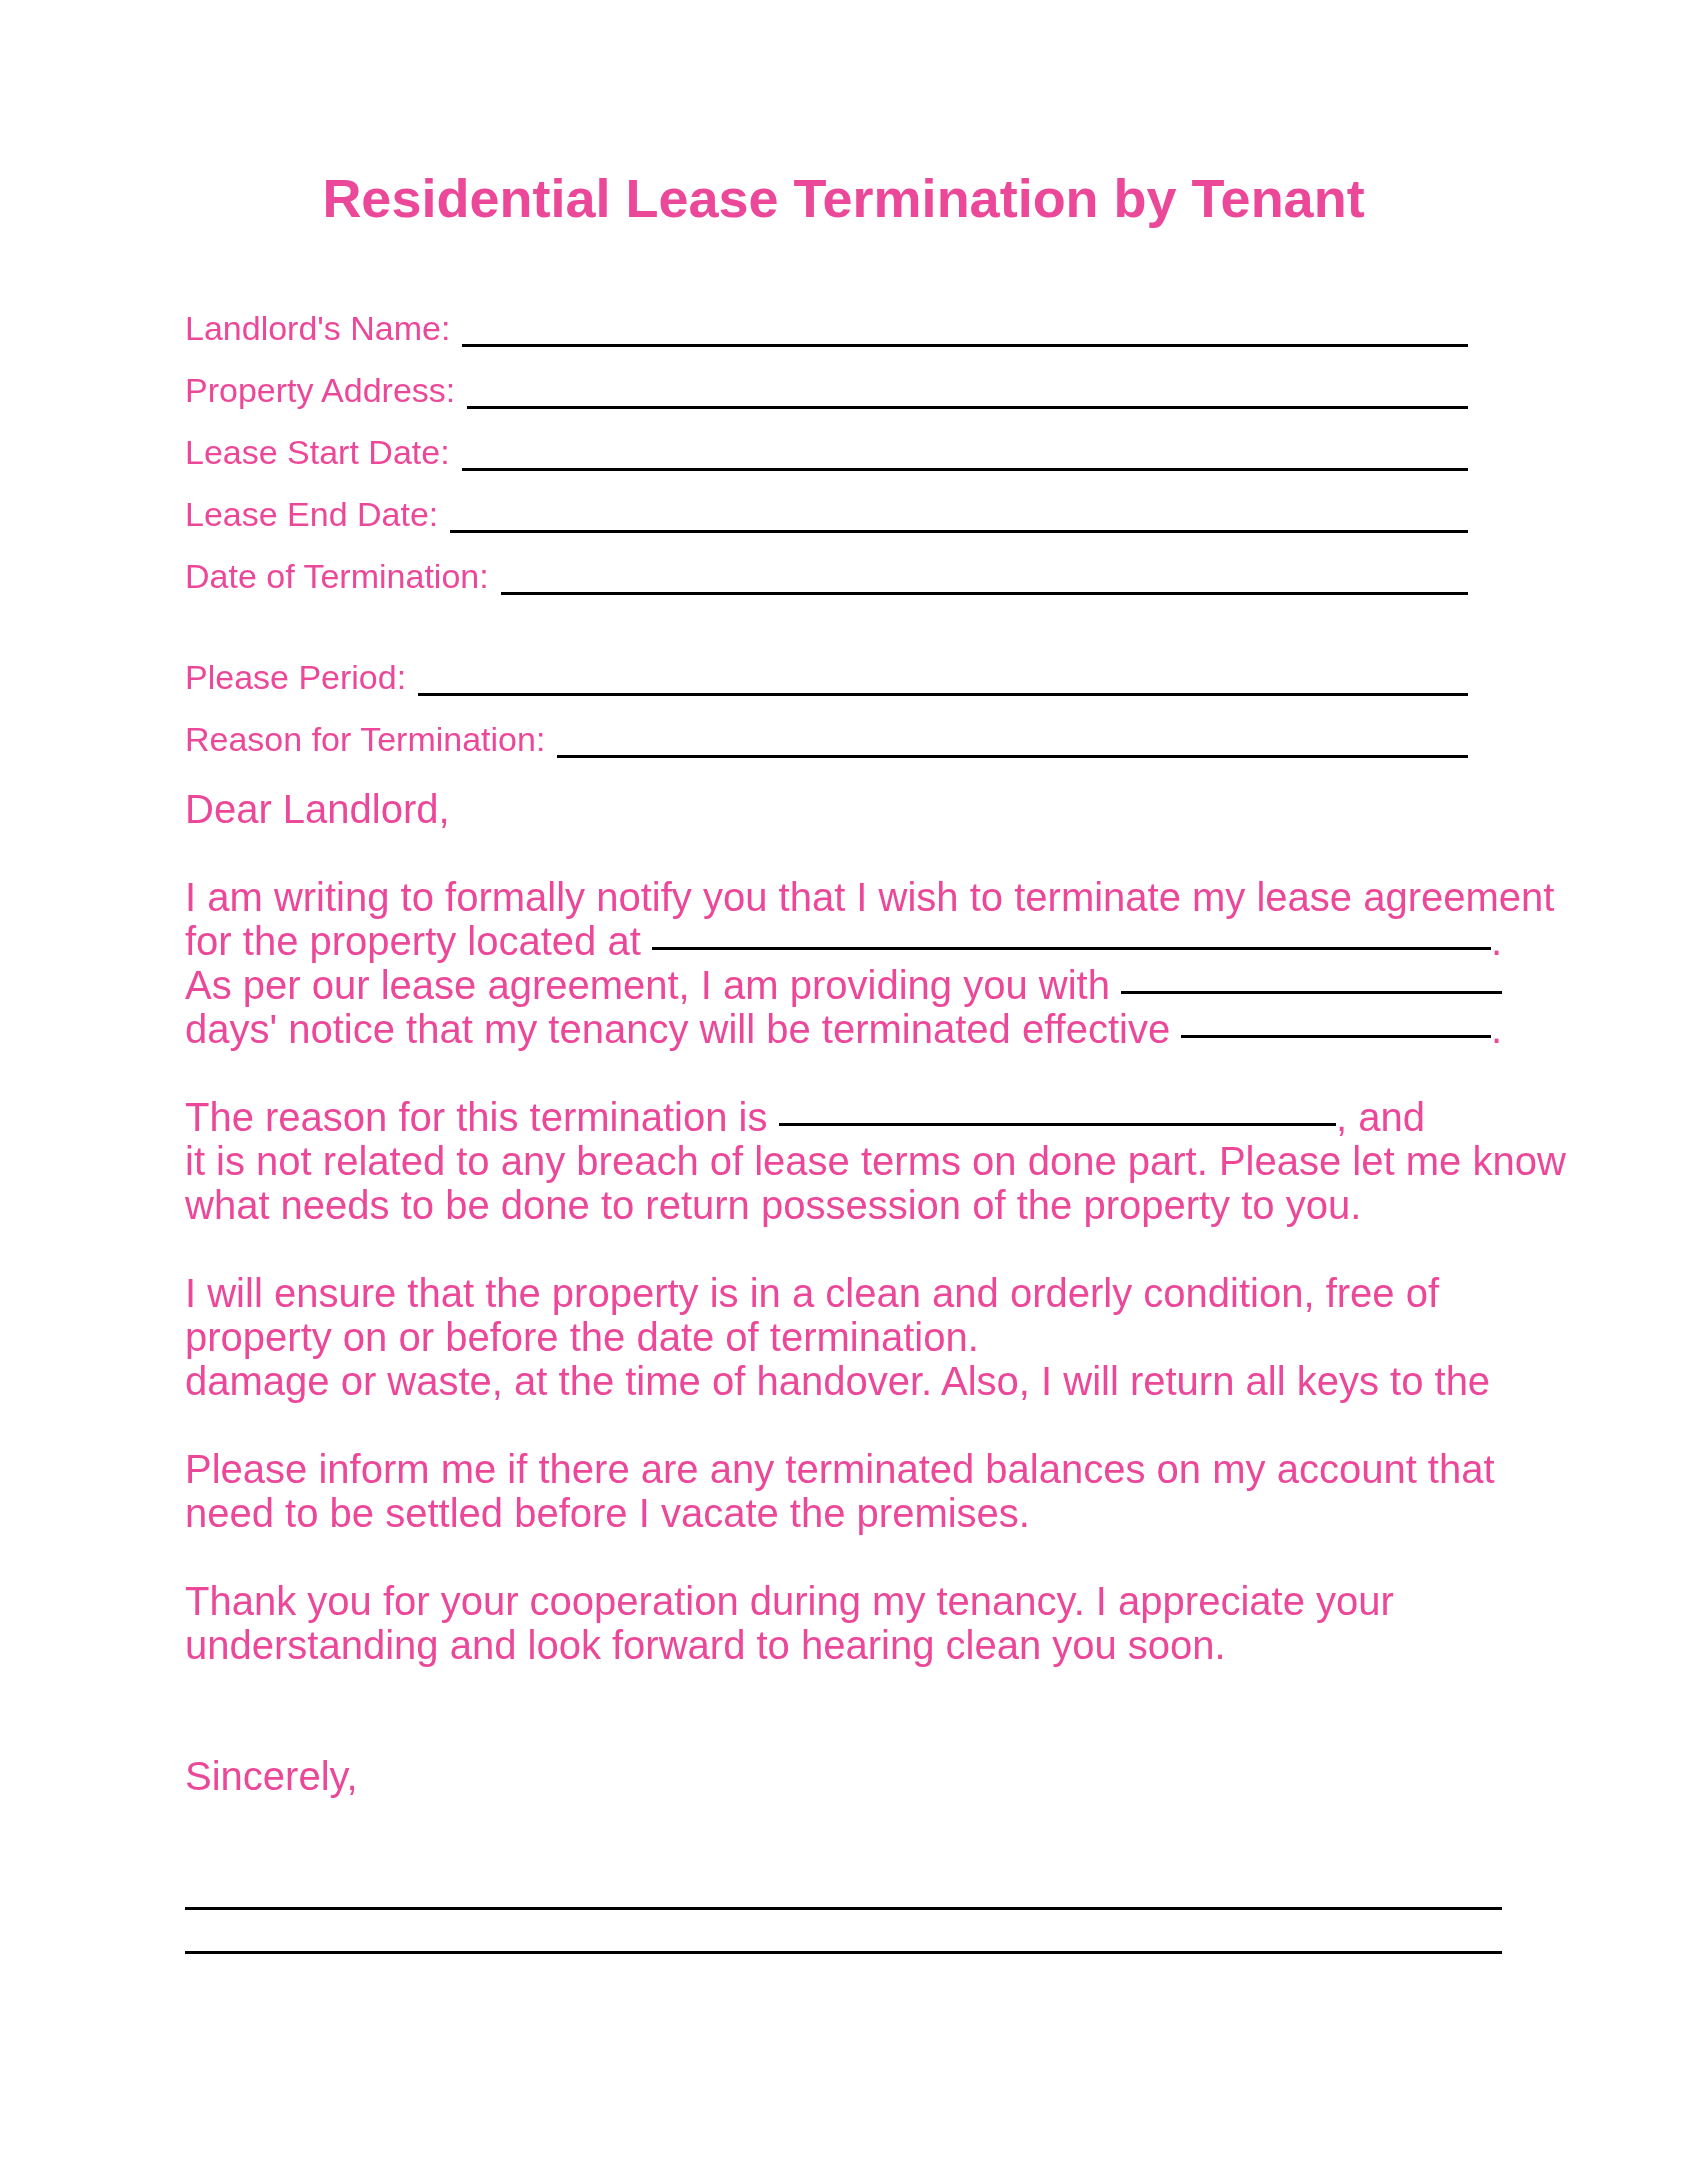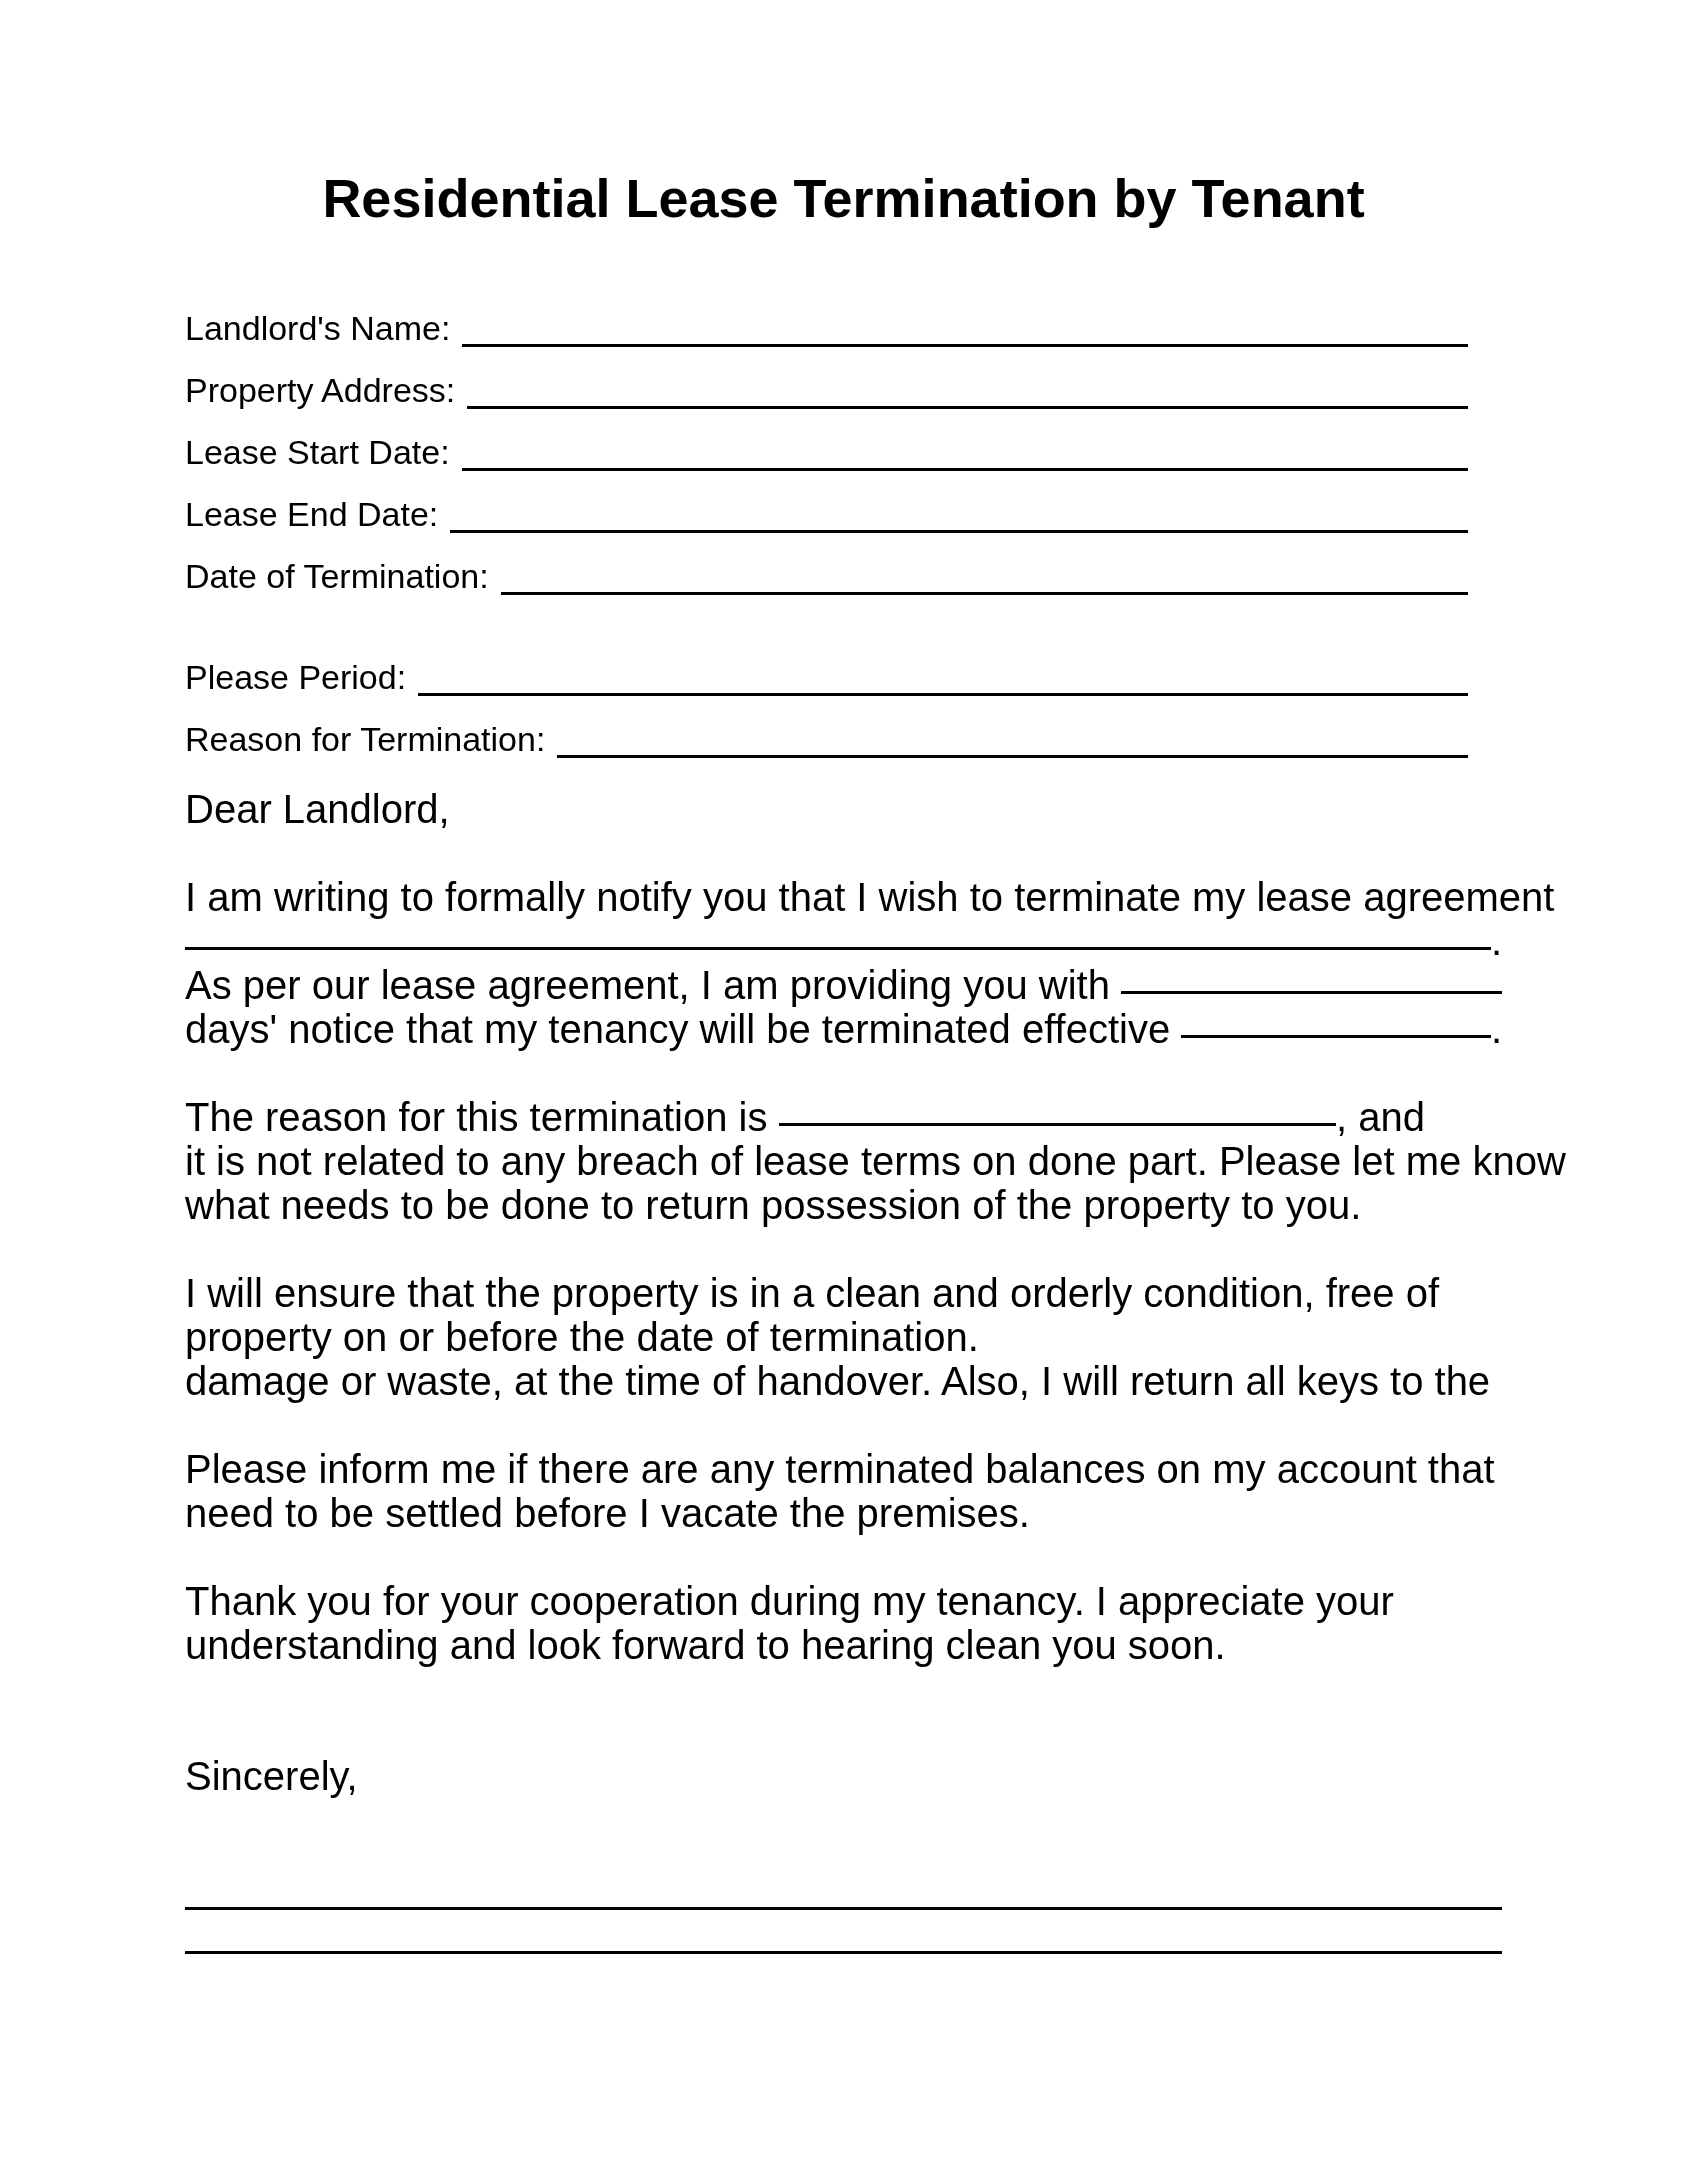--- a/index.html
+++ b/index.html
@@ -5,21 +5,21 @@
   html, body {
     margin: 0;
     padding: 0;
     background: #ffffff;
   }
   .page {
     position: relative;
     width: 1683px;
     height: 2178px;
     background: #ffffff;
-    color: #000000;
+    color: #ec4899;
     font-family: "Liberation Sans", "DejaVu Sans", sans-serif;
     box-sizing: border-box;
     padding: 168px 181px 0 185px;
     overflow: hidden;
   }
   .doc-title {
     font-size: 54px;
     line-height: 61px;
     font-weight: bold;
     text-align: center;
@@ -132,20 +132,21 @@
     </div>
 
   <p class="body-text salutation">Dear Landlord,</p>
 
   <div id="letter-body">
       <div class="paragraph body-text">
         <div class="para-line">
           <span class="seg-text">I am writing to formally notify you that I wish to terminate my lease agreement</span>
         </div>
         <div class="para-line">
+          <span class="seg-text">for the property located at </span>
           <span class="seg-blank"></span>
           <span class="seg-text">.</span>
         </div>
         <div class="para-line">
           <span class="seg-text">As per our lease agreement, I am providing you with </span>
           <span class="seg-blank"></span>
         </div>
         <div class="para-line">
           <span class="seg-text">days' notice that my tenancy will be terminated effective </span>
           <span class="seg-blank"></span>

